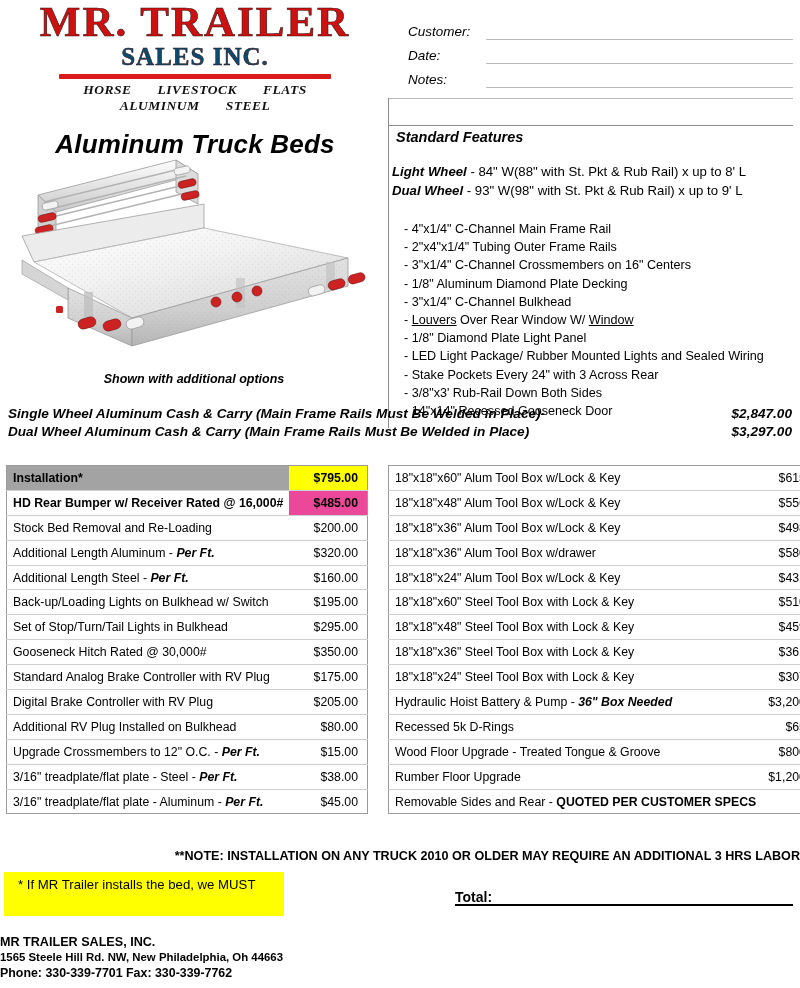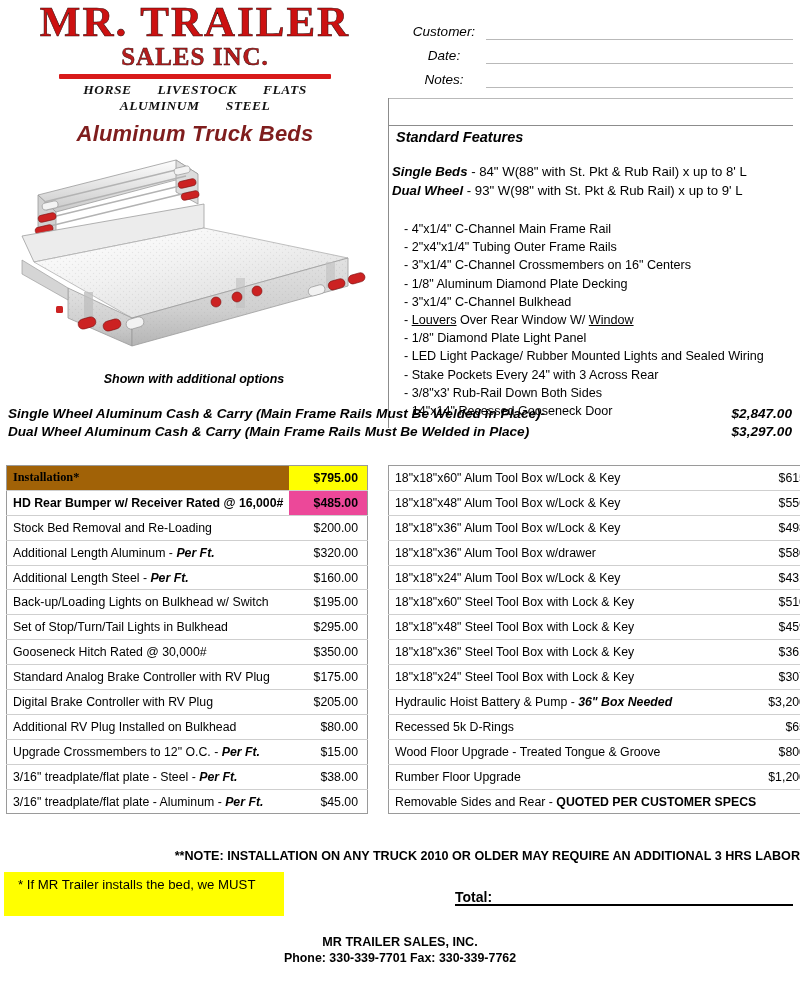--- a/index.html
+++ b/index.html
@@ -25,51 +25,51 @@
     color:#cc1111;
     line-height:0.95;
     -webkit-text-stroke:0.6px #3a0c0c;
     margin:0;
   }
   .logo-sub{
     font-family:"Liberation Serif", serif;
     font-weight:bold;
     font-size:25px;
     letter-spacing:1px;
-    color:#b91c1c;
+    color:#0c4a6e;
     -webkit-text-stroke:0.5px #3a0c0c;
     line-height:1.05;
     margin-top:1px;
   }
   .logo-rule{
     margin:4px auto 3px auto;
     width:272px;height:5px;background:#d81a1a;border-radius:1px;
   }
   .logo-cats1,.logo-cats2{
     font-family:"Liberation Serif", serif;
     font-weight:bold;font-style:italic;
     font-size:13.5px;color:#111;
     letter-spacing:0.5px;
     line-height:1.18;
   }
   .logo-cats1 span{margin:0 13px;}
   .logo-cats2 span{margin:0 13px;}
   .logo-title{
     font-family:"Liberation Sans", sans-serif;
     font-weight:bold;font-style:italic;
-    font-size:22px;color:#7f1d1d;
-    margin-top:7px;
+    font-size:26px;color:#000000;
+    margin-top:15px;
     letter-spacing:0.2px;
   }
 
   
   .cust-block{position:absolute;left:408px;top:16px;width:385px;}
   .cust-row{display:flex;align-items:flex-end;height:24px;}
   .cust-label{
-    width:72px;text-align:center;
+    width:72px;text-align:left;
     font-style:italic;font-size:13.5px;font-weight:normal;
     font-family:"Liberation Sans", sans-serif;
     padding-right:6px;line-height:1;
     padding-bottom:2px;
   }
   .cust-line{flex:1;border-bottom:1px solid #b9b9b9;height:19px;}
   .cust-input{
     width:100%;border:0;outline:0;background:transparent;
     font-family:"Liberation Sans", sans-serif;font-size:13px;
     height:17px;padding:0 2px;
@@ -151,21 +151,21 @@
     padding:2px 4px 0 14px;box-sizing:border-box;
   }
   .total-wrap{position:absolute;left:455px;top:886px;width:338px;display:flex;align-items:flex-end;}
   .total-label{font-weight:bold;font-size:14px;padding-bottom:1px;padding-right:4px;}
   .total-line{flex:1;border-bottom:2px solid #000;height:18px;}
   .total-input{width:100%;border:0;outline:0;background:transparent;font-size:13px;height:16px;
     font-family:"Liberation Sans", sans-serif;}
   .total-underline{position:absolute;left:455px;top:904px;width:46px;height:2px;background:#000;}
 
   .addr{
-    position:absolute;left:0;top:934px;width:800px;text-align:center;
+    position:absolute;left:0;top:934px;width:800px;text-align:left;
   }
   .addr-name{font-weight:bold;font-size:12.6px;line-height:16px;}
   .addr-line{font-weight:bold;font-size:11.4px;line-height:15px;}
   .addr-phone{font-weight:bold;font-size:12.4px;line-height:16px;}
 </style>
 </head>
 <body>
 
 <div class="page">
 
@@ -204,21 +204,21 @@
   </div>
 
   <div class="rule-a"></div>
   <div class="rule-b"></div>
   <div class="vdivider"></div>
 
   <div class="std-features">Standard Features</div>
 
   <div class="wheel-lines">
     <div class="wheel-line">
-      <b>Single Beds</b><span> - 84" W(88" with St. Pkt &amp; Rub Rail) x up to 8' L</span>
+      <b>Light Wheel</b><span> - 84" W(88" with St. Pkt &amp; Rub Rail) x up to 8' L</span>
     </div>
     <div class="wheel-line">
       <b>Dual Wheel</b><span> - 93" W(98" with St. Pkt &amp; Rub Rail) x up to 9' L</span>
     </div>
   </div>
 
   <div class="feature-list" id="feature-list">
       <div class="feature-item">- 4"x1/4" C-Channel Main Frame Rail</div>
       <div class="feature-item">- 2"x4"x1/4" Tubing Outer Frame Rails</div>
       <div class="feature-item">- 3"x1/4" C-Channel Crossmembers on 16" Centers</div>
@@ -312,21 +312,21 @@
     <span class="cc-price">$2,847.00</span>
   </div>
   <div class="cc-row" id="cc1">
     <span class="cc-label">Dual Wheel Aluminum Cash &amp; Carry (Main Frame Rails Must Be Welded in Place)</span>
     <span class="cc-price">$3,297.00</span>
   </div>
 
   <table class="opt-table" id="left-table">
     <tbody id="left-body">
         <tr class="hl">
-          <td class="label" style="font-weight: bold; background: #a16207; font-family: Liberation Serif, serif;">Installation*</td>
+          <td class="label" style="font-weight: bold; background: #a3a3a3;">Installation*</td>
           <td class="price left-price" style="background: rgb(255, 255, 0); font-weight: bold;">$795.00</td>
         </tr>
         <tr class="hl">
           <td class="label" style="background: rgb(255, 255, 255);">HD Rear Bumper w/ Receiver Rated @ 16,000#</td>
           <td class="price left-price" style="background: #ec4899; font-weight: bold;">$485.00</td>
         </tr>
         <tr>
           <td class="label">Stock Bed Removal and Re-Loading</td>
           <td class="price left-price">$200.00</td>
         </tr>
@@ -447,16 +447,17 @@
   <div class="total-wrap">
     <div class="total-label">Total:</div>
     <div class="total-line">
       <input class="total-input" type="text" value="" style="">
     </div>
   </div>
   <div class="total-underline"></div>
 
   <div class="addr">
     <div class="addr-name">MR TRAILER SALES, INC.</div>
+    <div class="addr-line">1565 Steele Hill Rd. NW, New Philadelphia, Oh  44663</div>
     <div class="addr-phone">Phone: 330-339-7701   Fax: 330-339-7762</div>
   </div>
 
 </div>
 
 </body></html>

